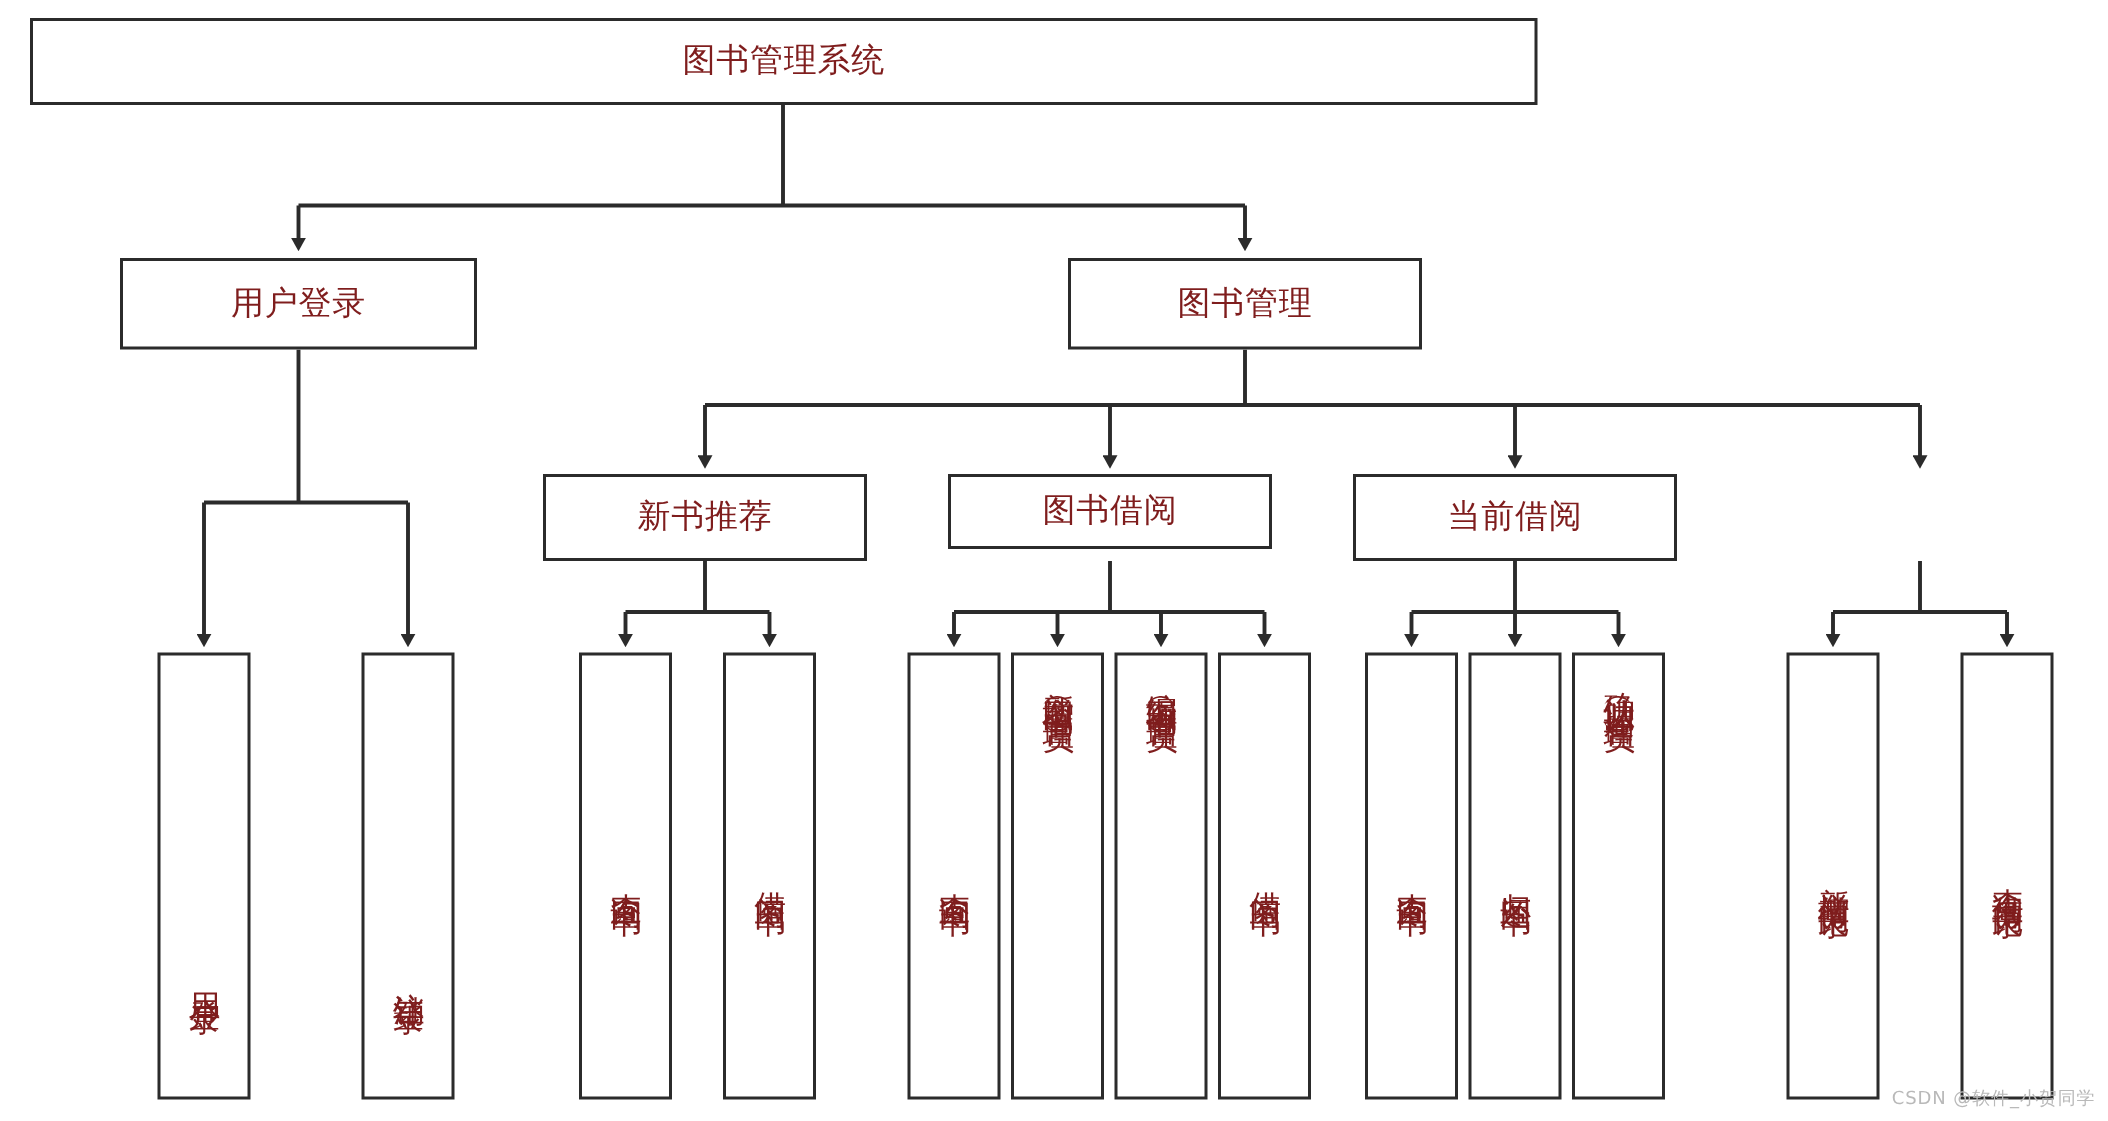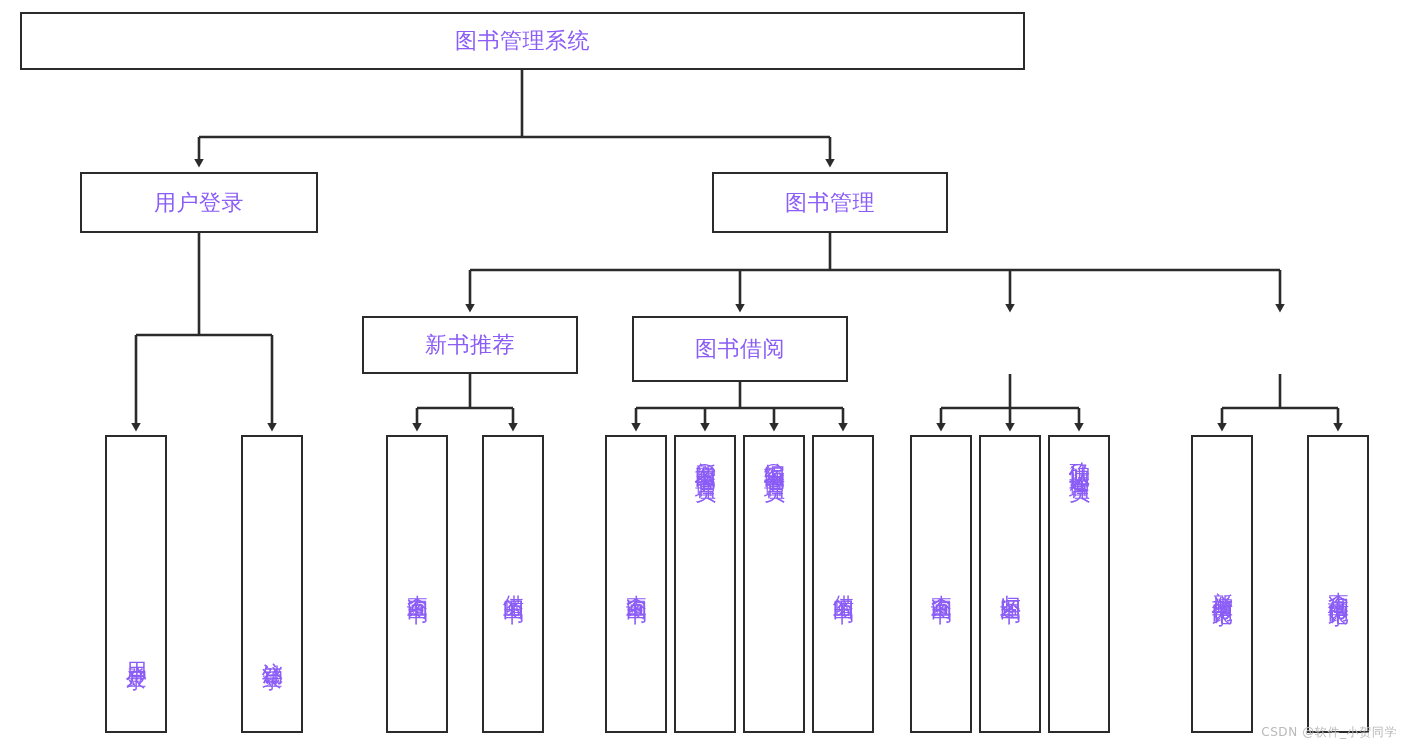--- a/index.html
+++ b/index.html
@@ -29,21 +29,21 @@
     position: absolute;
     box-sizing: border-box;
     border: 2px solid #2b2b2b;
     background: #ffffff;
     display: flex;
     align-items: center;
     justify-content: center;
     z-index: 2;
   }
   .node-label {
-    color: #8b5cf6;
+    color: #7f1d1d;
     line-height: 1.18;
     letter-spacing: 0.5px;
     white-space: pre;
   }
   .node.horizontal .node-label {
     font-size: 22px;
     text-align: center;
   }
   .node.vertical {
     align-items: center;
@@ -139,22 +139,25 @@
   <div class="node horizontal" style="left:80px; top:172px; width:238px; height:61px;">
     <span class="node-label">用户登录</span>
   </div>
   <div class="node horizontal" style="left:712px; top:172px; width:236px; height:61px;">
     <span class="node-label">图书管理</span>
   </div>
 
   <div class="node horizontal" style="left:362px; top:316px; width:216px; height:58px;">
     <span class="node-label">新书推荐</span>
   </div>
-  <div class="node horizontal" style="left:632px; top:316px; width:216px; height:66px;">
+  <div class="node horizontal" style="left:632px; top:316px; width:216px; height:50px;">
     <span class="node-label">图书借阅</span>
+  </div>
+  <div class="node horizontal" style="left:902px; top:316px; width:216px; height:58px;">
+    <span class="node-label">当前借阅</span>
   </div>
 
   <div class="node vertical align-bottom" style="left:105px; top:435px; width:62px; height:298px;">
     <span class="node-label">用户登录</span>
   </div>
   <div class="node vertical align-bottom" style="left:241px; top:435px; width:62px; height:298px;">
     <span class="node-label">注销登录</span>
   </div>
 
   <div class="node vertical align-middle" style="left:386px; top:435px; width:62px; height:298px;">

